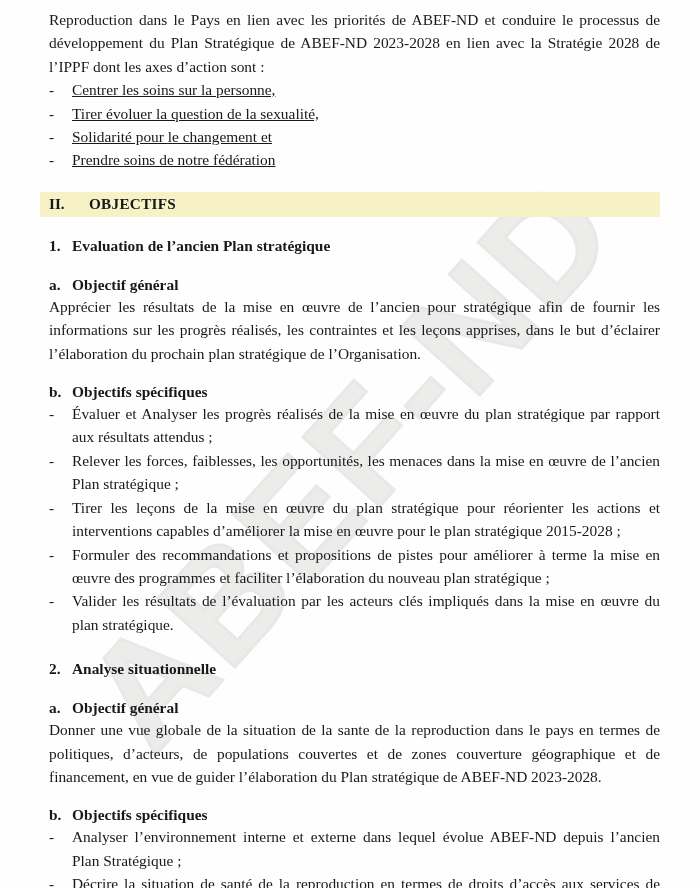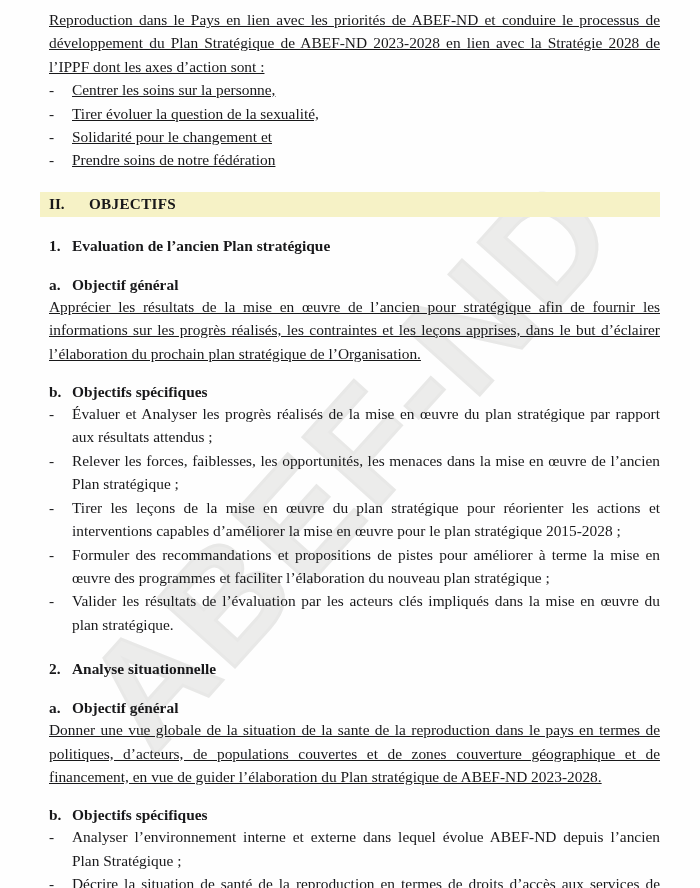--- a/index.html
+++ b/index.html
@@ -53,21 +53,20 @@
   }
 
   .para {
     margin: 0;
     padding: 0 40px 0 49px;
     font-size: 15.4px;
     line-height: 23.4px;
     text-align: justify;
     text-justify: inter-word;
     hyphens: none;
-    text-decoration: underline;
   }
 
   
   .bullets {
     list-style: none;
     margin: 0;
     padding: 0;
   }
   .bullet {
     display: flex;

